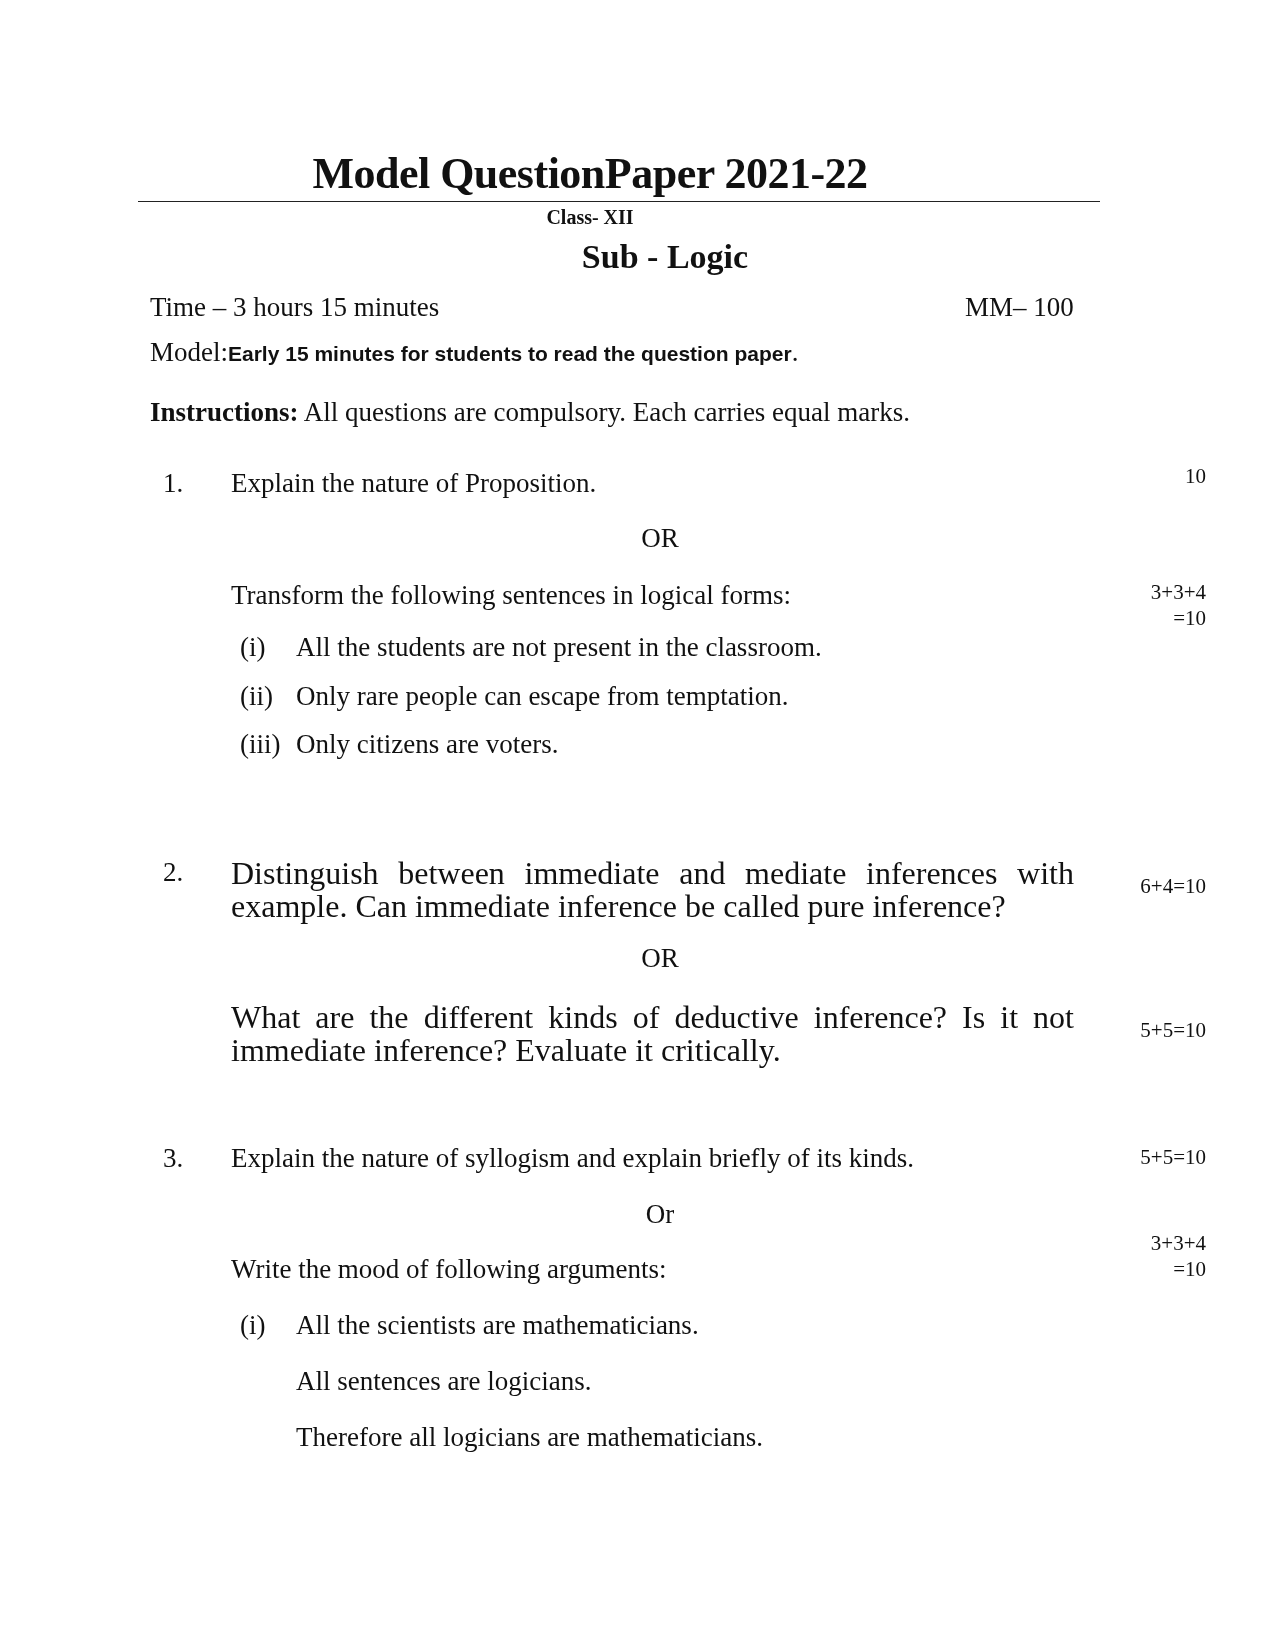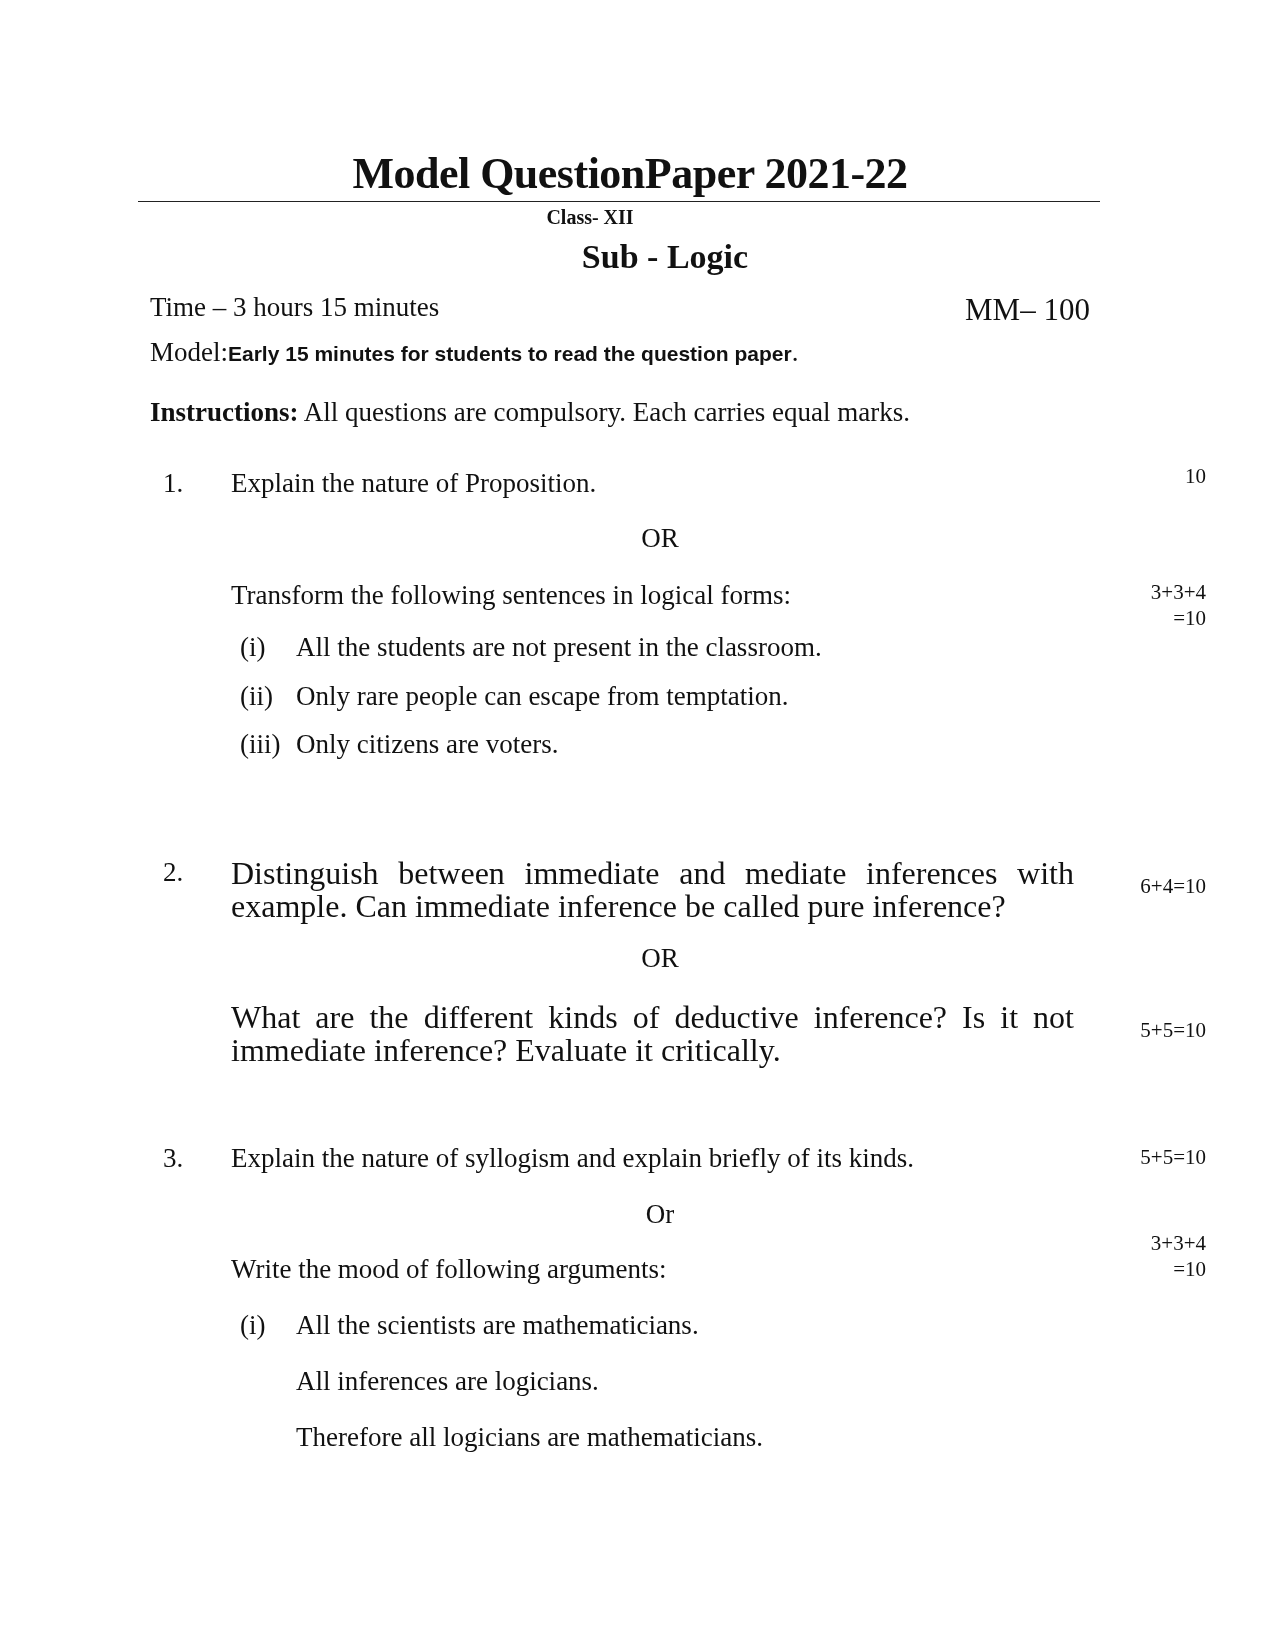--- a/index.html
+++ b/index.html
@@ -1,24 +1,24 @@
 <!DOCTYPE html>
 <html><head>
 <meta charset="utf-8">
 <style>
   html, body { margin: 0; padding: 0; background: #ffffff; }
   body { width: 1275px; height: 1651px; position: relative; overflow: hidden;
          font-family: "Liberation Serif", "DejaVu Serif", serif; color: #111; }
   .abs { position: absolute; white-space: nowrap; }
-  .title { left: 0; width: 1180px; top: 148px; text-align: center; font-size: 44px; font-weight: bold; letter-spacing: -0.5px; padding-left: 40px; }
+  .title { left: 0; width: 1180px; top: 148px; text-align: center; font-size: 44px; font-weight: bold; letter-spacing: -0.5px; }
   .rule { left: 138px; top: 201px; width: 962px; height: 0; border-top: 1.5px solid #222; }
   .class { left: 0; width: 1180px; top: 206px; text-align: center; font-size: 20px; font-weight: bold; }
   .sub { left: 0; width: 1330px; top: 238px; text-align: center; font-size: 34px; font-weight: bold; }
   .time { left: 150px; top: 292px; font-size: 27px; }
-  .mm { left: 965px; top: 292px; font-size: 31px; }
+  .mm { left: 965px; top: 292px; font-size: 27px; }
   .note { left: 150px; top: 337px; font-size: 27px; }
   .note-text { font-family: "Liberation Sans", "DejaVu Sans", sans-serif; font-weight: bold; font-size: 21px; }
   .instr { left: 150px; top: 397px; font-size: 27px; }
   .instr b { font-weight: bold; }
   .qnum { font-size: 27px; }
   .qtxt { font-size: 27px; }
   .or { left: 0; width: 1320px; text-align: center; font-size: 27px; }
   .marks { font-size: 21px; text-align: left; right: 69px; }
   .just { white-space: normal; text-align: justify; text-align-last: left; width: 850px; line-height: 33px; font-size: 32px; }
   .sublabel { font-size: 27px; }
@@ -62,14 +62,14 @@
 
 <div class="abs qnum" style="left:163px; top:1143px;">3.</div>
 <div class="abs qtxt" style="left:231px; top:1143px;">Explain the nature of syllogism and explain briefly of its kinds.</div>
 <div class="abs marks" style="top:1145px;">5+5=10</div>
 <div class="abs or" style="top:1199px;">Or</div>
 <div class="abs marks" style="top:1231px;">3+3+4</div>
 <div class="abs marks" style="top:1257px;">=10</div>
 <div class="abs qtxt" style="left:231px; top:1254px;">Write the mood of following arguments:</div>
 <div class="abs sublabel" style="left:240px; top:1310px;">(i)</div>
 <div class="abs qtxt" style="left:296px; top:1310px;">All the scientists are mathematicians.</div>
-<div class="abs qtxt" style="left:296px; top:1366px;">All inferences are logicians.</div>
+<div class="abs qtxt" style="left:296px; top:1366px;">All sentences are logicians.</div>
 <div class="abs qtxt" style="left:296px; top:1422px;">Therefore all logicians are mathematicians.</div>
 
 </body></html>

